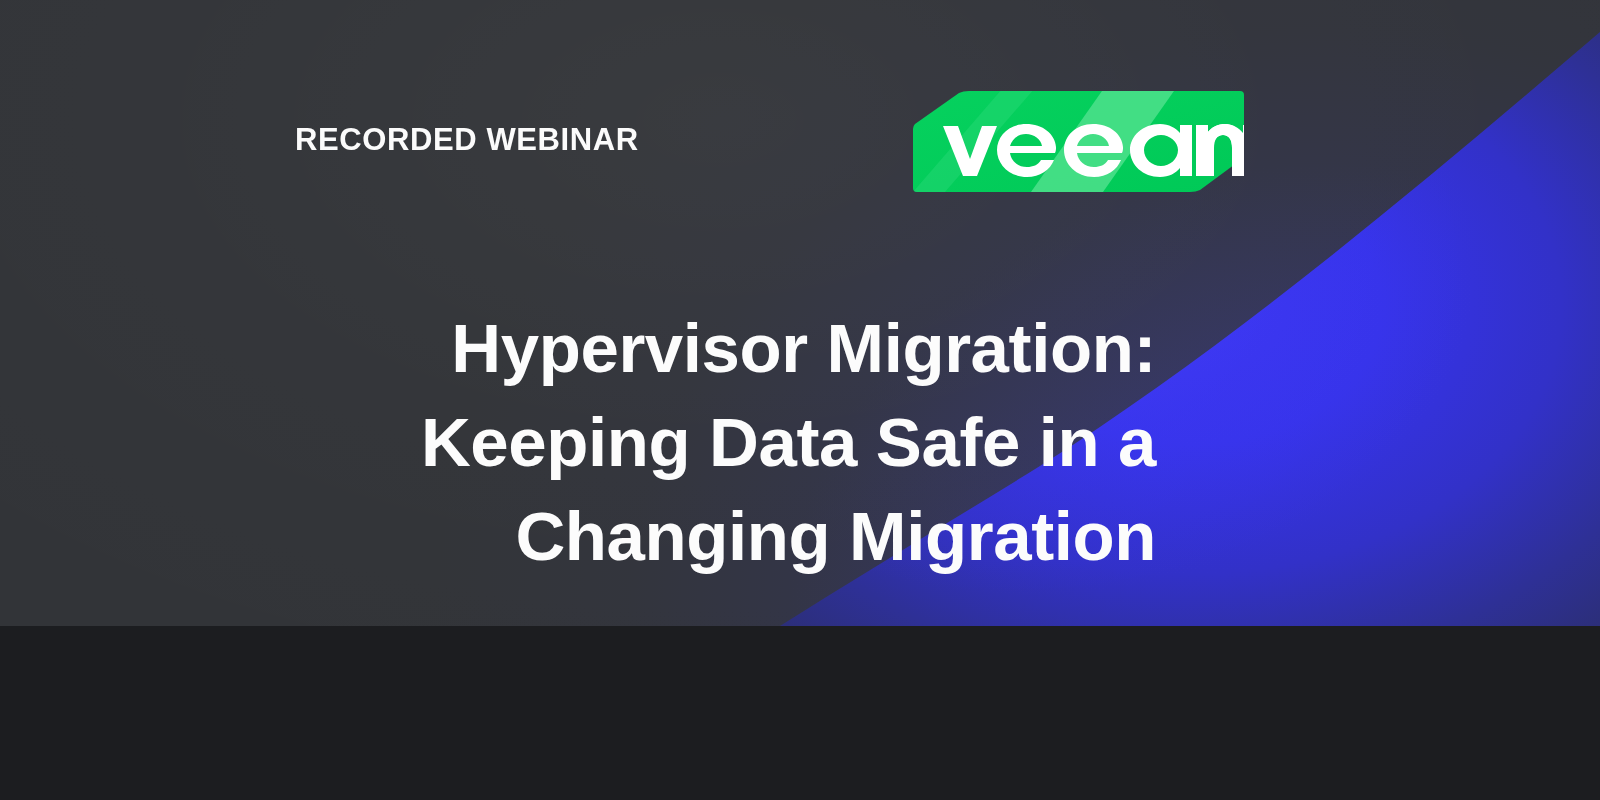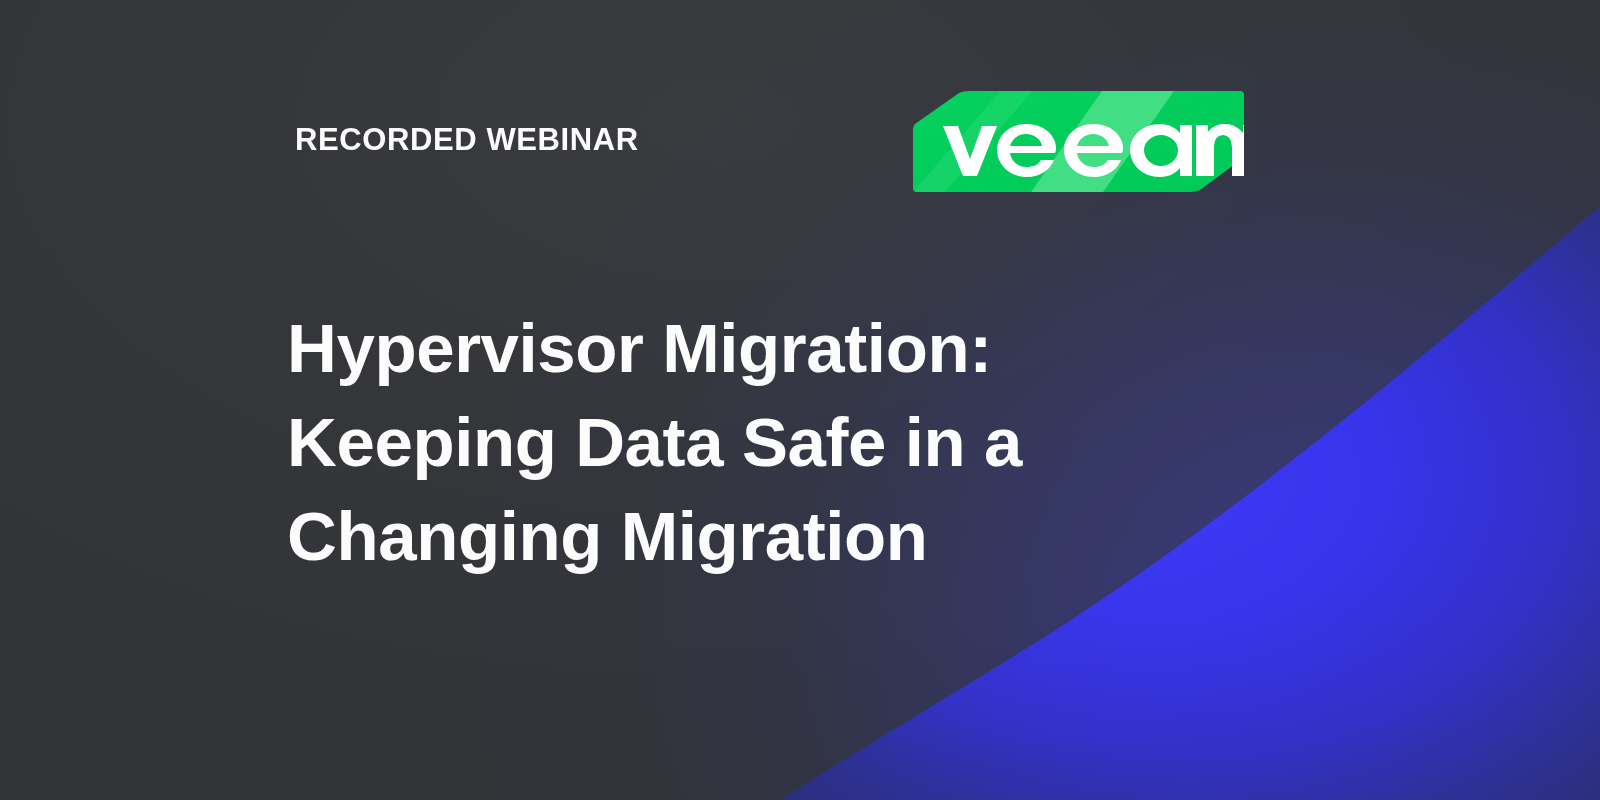--- a/index.html
+++ b/index.html
@@ -4,21 +4,21 @@
 <style>
   html, body {
     margin: 0;
     padding: 0;
     background: #1c1d20;
   }
 
   #banner {
     position: relative;
     width: 1600px;
-    height: 800px;
+    height: 626px;
     overflow: hidden;
     font-family: "Liberation Sans", sans-serif;
     background: #323438;
   }
 
   
 
   .bg-base {
     position: absolute;
     inset: 0;
@@ -77,28 +77,29 @@
     color: #fbfbfb;
     font-size: 31px;
     font-weight: bold;
     letter-spacing: 0.6px;
     line-height: 1;
     white-space: nowrap;
   }
 
   .headline {
     position: absolute;
-    left: 287px;
+    left: 296px;
     top: 302px;
     width: 860px;
     color: #fcfcfc;
     font-size: 69px;
     font-weight: bold;
     line-height: 94px;
     letter-spacing: -0.4px;
+    text-align: right;
   }
 
   .headline-line {
     display: block;
     white-space: nowrap;
   }
 
   
 
   .logo {

